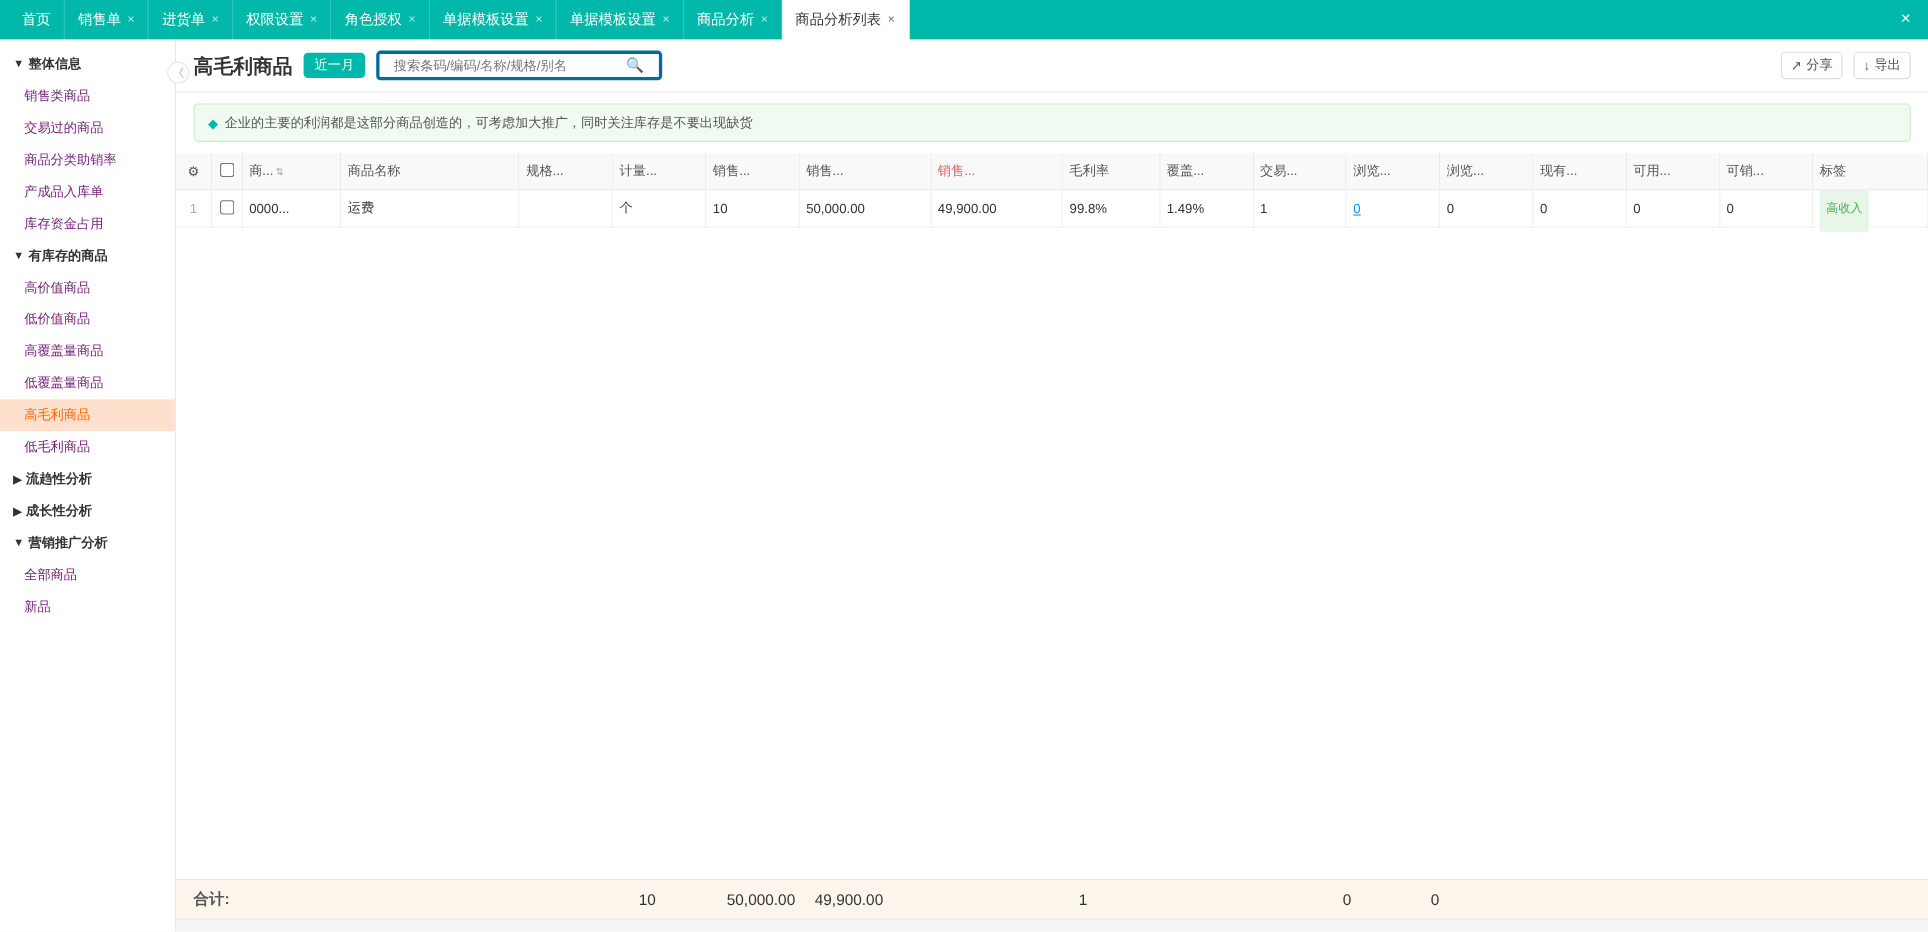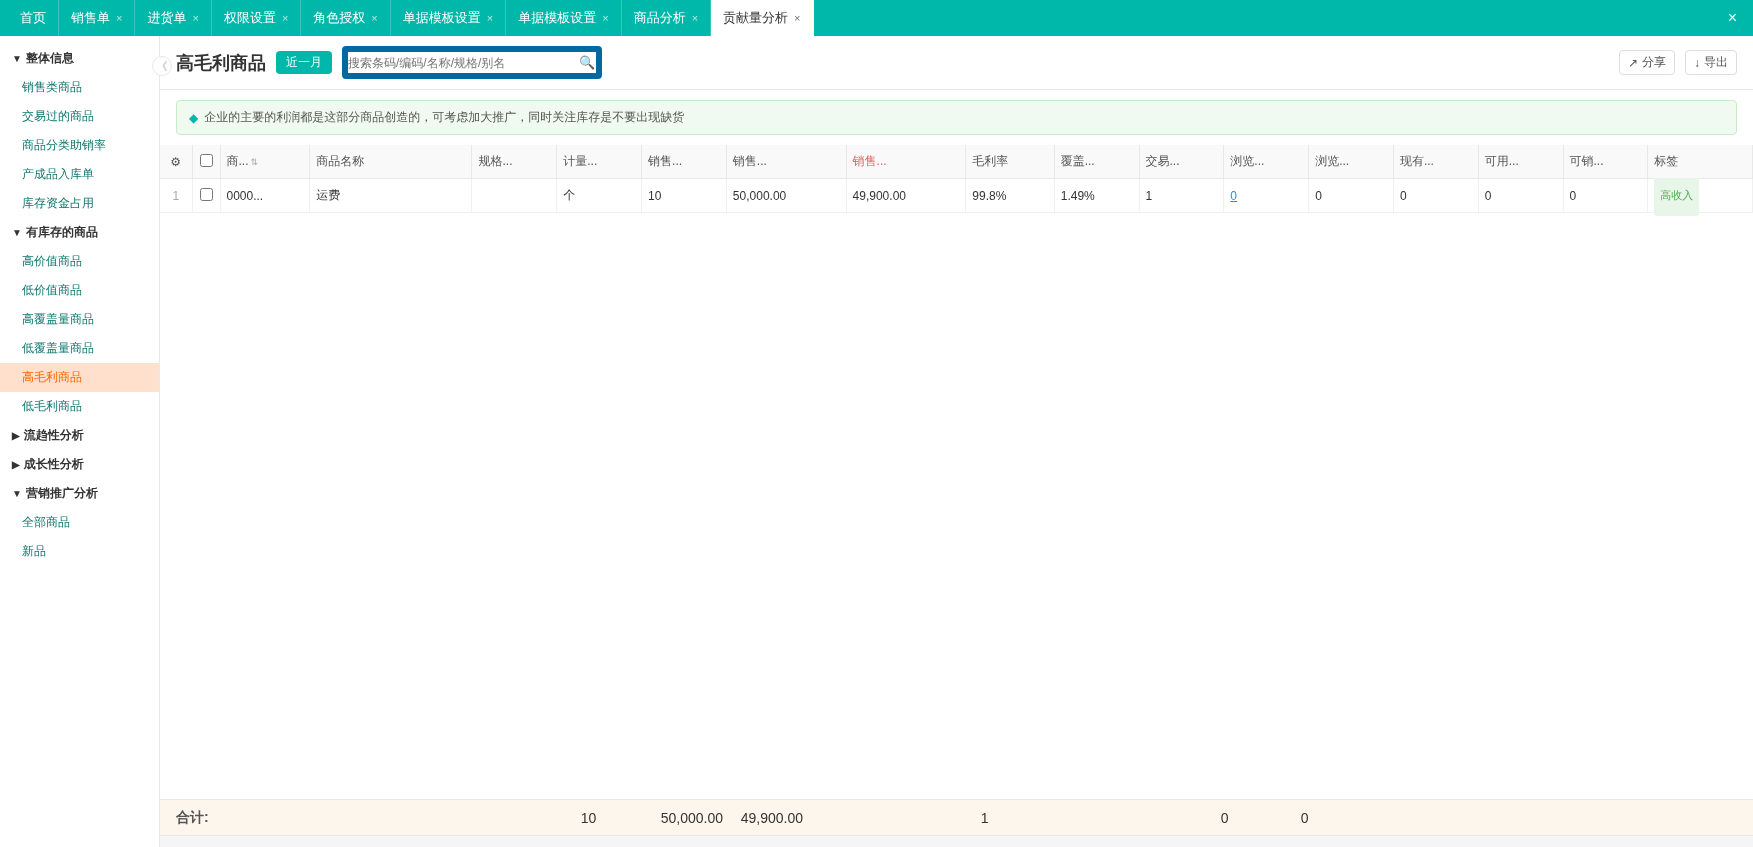--- a/index.html
+++ b/index.html
@@ -66,21 +66,21 @@
       cursor: pointer;
       font-weight: bold;
     }
     .sidebar-group-header .arrow {
       margin-right: 4px;
       font-size: 10px;
     }
     .sidebar-item {
       padding: 6px 12px 6px 22px;
       font-size: 12px;
-      color: #0f766e;
+      color: #701a75;
       cursor: pointer;
       display: block;
     }
     .sidebar-item.active {
       background: #ffe0cc;
       color: #ff6600;
       border-radius: 0;
     }
 
     
@@ -111,23 +111,23 @@
       color: white;
       border: none;
       border-radius: 4px;
       padding: 3px 10px;
       font-size: 12px;
       cursor: pointer;
     }
     .search-input-wrap {
       display: flex;
       align-items: center;
-      border: 6px solid #0369a1;
+      border: 3px solid #0369a1;
       border-radius: 4px;
-      padding: 3px 0;
+      padding: 3px 13px;
       flex: 1;
       max-width: 260px;
       gap: 6px;
     }
     .search-input-wrap input {
       border: none;
       outline: none;
       font-size: 12px;
       flex: 1;
       color: #999;
@@ -298,21 +298,21 @@
     </div>
     <div class="nav-tab">
       <span>单据模板设置</span>
       <span class="close-x">×</span>
     </div>
     <div class="nav-tab">
       <span>商品分析</span>
       <span class="close-x">×</span>
     </div>
     <div class="nav-tab active">
-      <span>贡献量分析</span>
+      <span>商品分析列表</span>
       <span class="close-x">×</span>
     </div>
     <div class="nav-spacer"></div>
     <div class="nav-close-btn">×</div>
   </div>
 
   <div class="main-layout">
 
     <div class="sidebar">
 

